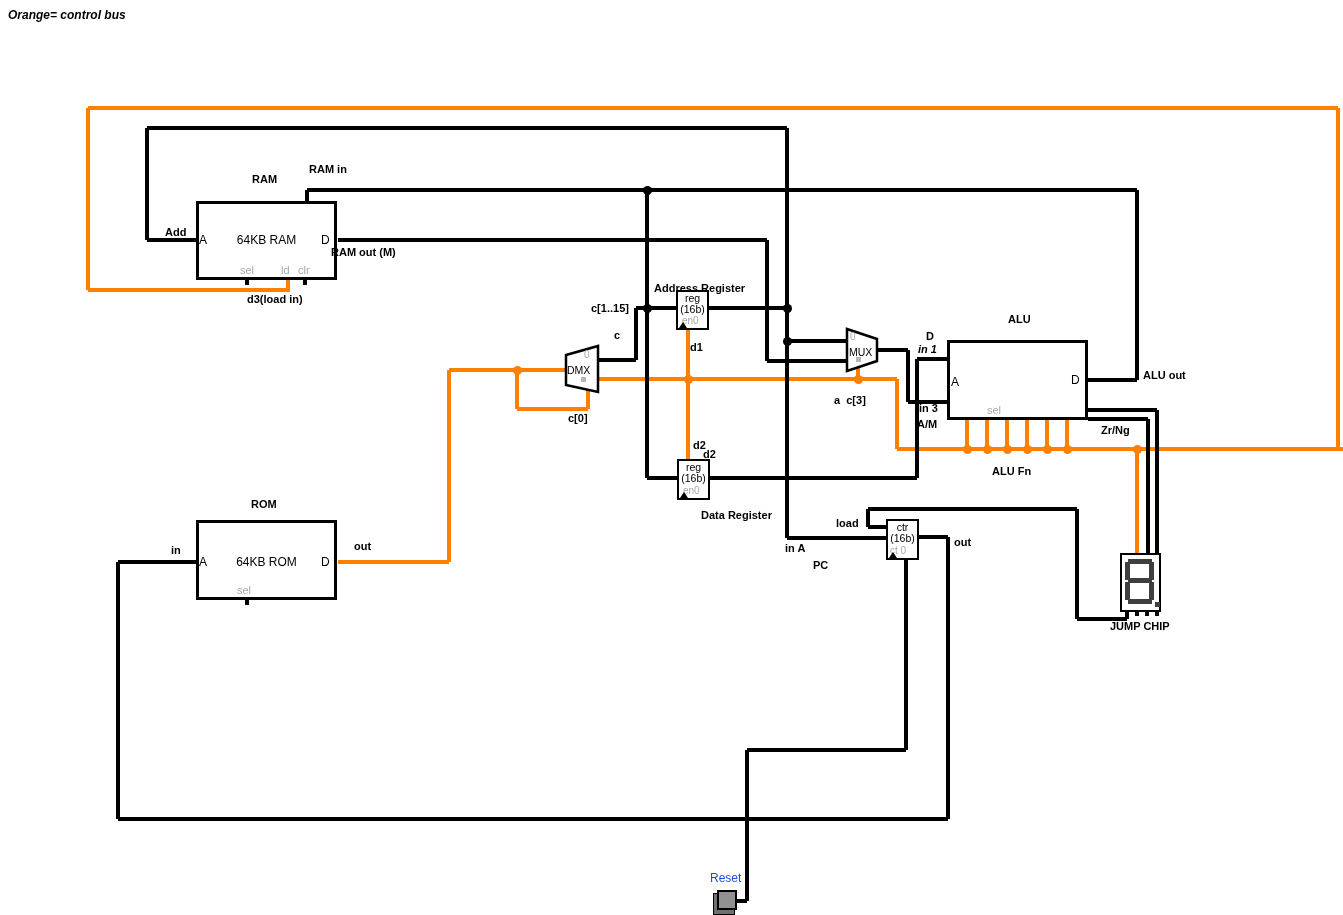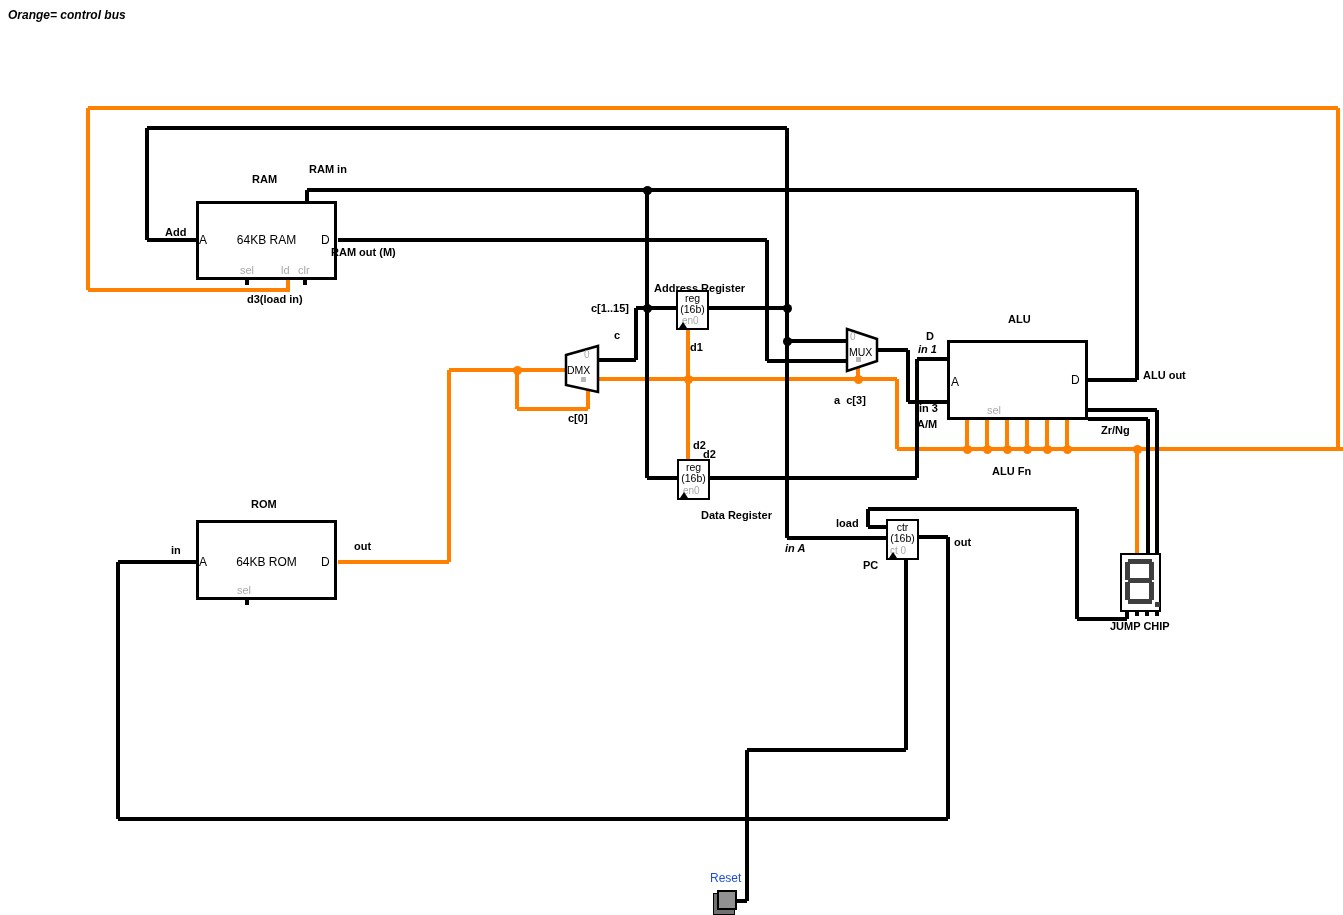--- a/index.html
+++ b/index.html
@@ -60,21 +60,21 @@
   <div class="caret" style="left:679px;top:322px;"></div>
 
   <div class="smallbox" style="left:677px;top:459px;width:33px;height:41px;"></div>
   <div class="lbl" style="left:653px;top:509px;margin-left:48px;">Data Register</div>
   <div class="regtxt" style="left:677px;top:461px;width:33px;">reg</div>
   <div class="regtxt" style="left:677px;top:472px;width:33px;">(16b)</div>
   <div class="regpin" style="left:683px;top:485px;">en0</div>
   <div class="caret" style="left:680px;top:492px;"></div>
 
   <div class="smallbox" style="left:886px;top:519px;width:33px;height:41px;"></div>
-  <div class="lbl" style="left:863px;top:559px;">PC</div>
+  <div class="lbl" style="left:813px;top:559px;">PC</div>
   <div class="regtxt" style="left:886px;top:521px;width:33px;">ctr</div>
   <div class="regtxt" style="left:886px;top:532px;width:33px;">(16b)</div>
   <div class="regpin" style="left:890px;top:545px;">ct 0</div>
   <div class="caret" style="left:889px;top:552px;"></div>
 
   <div class="regtxt" style="left:849px;top:346px;">MUX</div>
   <div class="regpin" style="left:850px;top:331px;">0</div>
   <div class="selsq" style="left:856px;top:357px;"></div>
   <div class="regtxt" style="left:567px;top:364px;">DMX</div>
   <div class="regpin" style="left:584px;top:349px;">0</div>
@@ -116,21 +116,21 @@
   <div class="lbl" style="left:354px;top:540px;">out</div>
   <div class="lbl" style="left:926px;top:330px;">D</div>
   <div class="lbl" style="left:918px;top:343px;font-style:italic;">in 1</div>
   <div class="lbl" style="left:919px;top:402px;">in 3</div>
   <div class="lbl" style="left:917px;top:418px;">A/M</div>
   <div class="lbl" style="left:1101px;top:424px;">Zr/Ng</div>
   <div class="lbl" style="left:992px;top:465px;">ALU Fn</div>
   <div class="lbl" style="left:1143px;top:369px;">ALU out</div>
   <div class="lbl" style="left:836px;top:517px;">load</div>
   <div class="lbl" style="left:954px;top:536px;">out</div>
-  <div class="lbl" style="left:785px;top:542px;font-style:italic;">in A</div>
+  <div class="lbl" style="left:785px;top:542px;">in A</div>
 
 <div class="wire" style="background: rgb(255, 128, 0); left: 88px; top: 106px; width: 1250px; height: 4px;"></div>
     <div class="wire" style="background: rgb(255, 128, 0); left: 1336px; top: 108px; width: 4px; height: 343px;"></div>
     <div class="wire" style="background: rgb(255, 128, 0); left: 897px; top: 447px; width: 446px; height: 4px;"></div>
     <div class="wire" style="background: rgb(255, 128, 0); left: 895px; top: 379px; width: 4px; height: 70px;"></div>
     <div class="wire" style="background: rgb(255, 128, 0); left: 598px; top: 377px; width: 299px; height: 4px;"></div>
     <div class="wire" style="background: rgb(255, 128, 0); left: 86px; top: 108px; width: 4px; height: 182px;"></div>
     <div class="wire" style="background: rgb(255, 128, 0); left: 88px; top: 288px; width: 200px; height: 4px;"></div>
     <div class="wire" style="background: rgb(255, 128, 0); left: 286px; top: 277px; width: 4px; height: 15px;"></div>
     <div class="wire" style="background: rgb(255, 128, 0); left: 965px; top: 420px; width: 4px; height: 29px;"></div>

